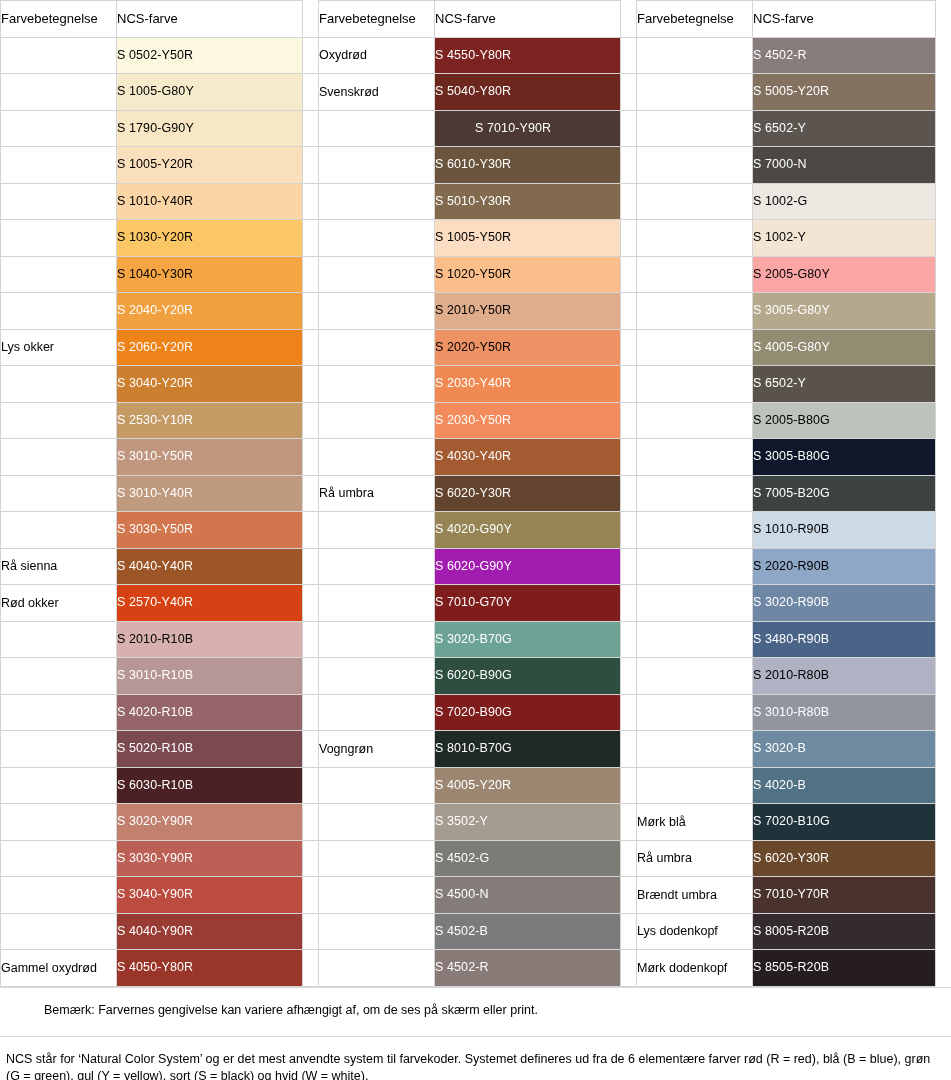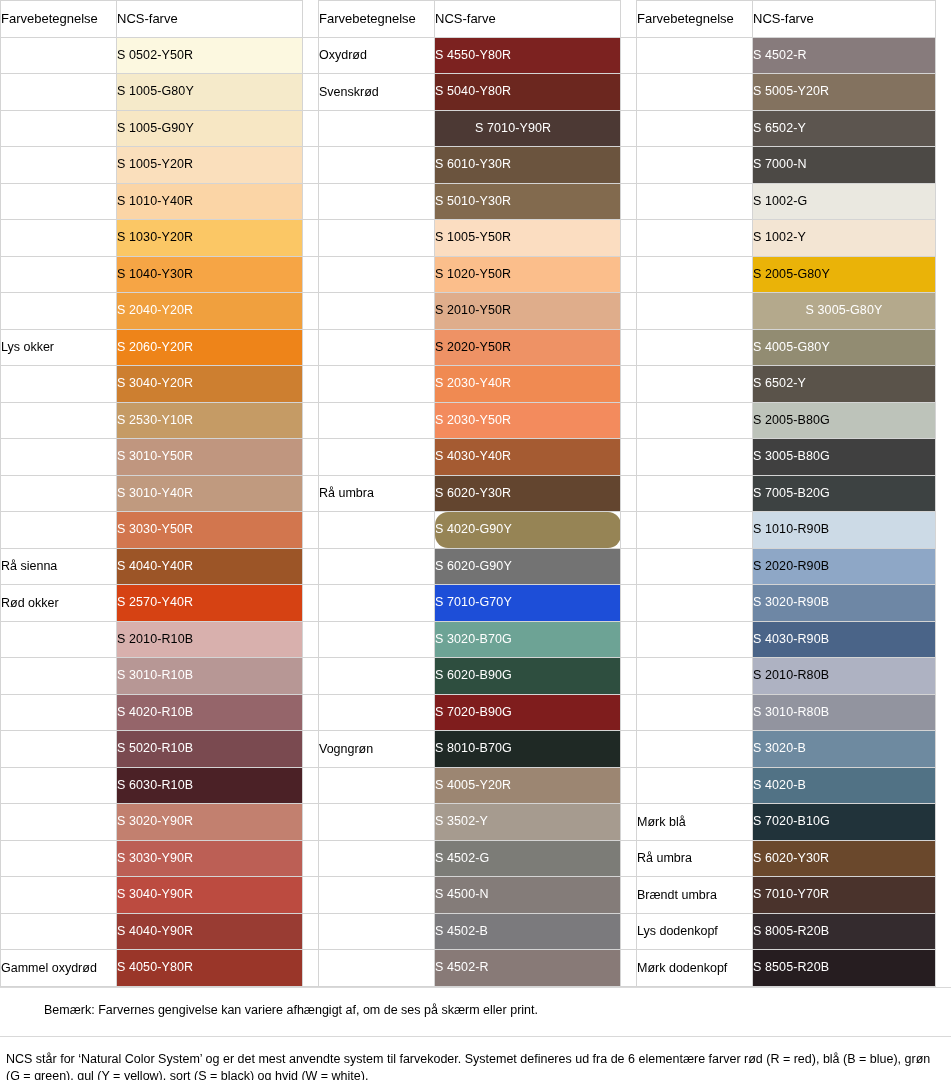--- a/index.html
+++ b/index.html
@@ -153,21 +153,21 @@
           <td class="swatch dark-text" style="background: rgb(245, 234, 202);">S 1005-G80Y</td>
           <td class="gap"></td>
           <td class="lbl">Svenskrød</td>
           <td class="swatch light-text" style="background: rgb(108, 39, 31);">S 5040-Y80R</td>
           <td class="gap"></td>
           <td class="lbl"></td>
           <td class="swatch light-text" style="background: rgb(131, 114, 95);">S 5005-Y20R</td>
         </tr>
         <tr>
           <td class="lbl"></td>
-          <td class="swatch dark-text" style="background: rgb(247, 231, 196);">S 1005-G90Y</td>
+          <td class="swatch dark-text" style="background: rgb(247, 231, 196);">S 1790-G90Y</td>
           <td class="gap"></td>
           <td class="lbl"></td>
           <td class="swatch light-text" style="background: rgb(76, 57, 52); padding-left: 40px;">S 7010-Y90R</td>
           <td class="gap"></td>
           <td class="lbl"></td>
           <td class="swatch light-text" style="background: rgb(92, 85, 79);">S 6502-Y</td>
         </tr>
         <tr>
           <td class="lbl"></td>
           <td class="swatch dark-text" style="background: rgb(250, 223, 188);">S 1005-Y20R</td>
@@ -199,31 +199,31 @@
           <td class="swatch dark-text" style="background: rgb(243, 229, 211);">S 1002-Y</td>
         </tr>
         <tr>
           <td class="lbl"></td>
           <td class="swatch dark-text" style="background: rgb(246, 165, 69);">S 1040-Y30R</td>
           <td class="gap"></td>
           <td class="lbl"></td>
           <td class="swatch dark-text" style="background: rgb(251, 190, 139);">S 1020-Y50R</td>
           <td class="gap"></td>
           <td class="lbl"></td>
-          <td class="swatch dark-text" style="background: #eab308; margin-top: 44px;">S 2005-G80Y</td>
+          <td class="swatch dark-text" style="background: #fca5a5; margin-top: 44px;">S 2005-G80Y</td>
         </tr>
         <tr>
           <td class="lbl"></td>
           <td class="swatch light-text" style="background: rgb(240, 160, 62);">S 2040-Y20R</td>
           <td class="gap"></td>
           <td class="lbl"></td>
           <td class="swatch dark-text" style="background: rgb(223, 173, 139);">S 2010-Y50R</td>
           <td class="gap"></td>
           <td class="lbl"></td>
-          <td class="swatch light-text" style="background: rgb(180, 169, 140); text-align: center;">S 3005-G80Y</td>
+          <td class="swatch light-text" style="background: rgb(180, 169, 140);">S 3005-G80Y</td>
         </tr>
         <tr>
           <td class="lbl">Lys okker</td>
           <td class="swatch light-text" style="background: rgb(238, 132, 25);">S 2060-Y20R</td>
           <td class="gap"></td>
           <td class="lbl"></td>
           <td class="swatch dark-text" style="background: rgb(238, 146, 101);">S 2020-Y50R</td>
           <td class="gap"></td>
           <td class="lbl"></td>
           <td class="swatch light-text" style="background: rgb(146, 140, 114);">S 4005-G80Y</td>
@@ -249,71 +249,71 @@
           <td class="swatch dark-text" style="background: rgb(189, 195, 186);">S 2005-B80G</td>
         </tr>
         <tr>
           <td class="lbl"></td>
           <td class="swatch light-text" style="background: rgb(192, 150, 127);">S 3010-Y50R</td>
           <td class="gap"></td>
           <td class="lbl"></td>
           <td class="swatch light-text" style="background: rgb(165, 91, 50);">S 4030-Y40R</td>
           <td class="gap"></td>
           <td class="lbl"></td>
-          <td class="swatch light-text" style="background: #404040;">S 3005-B80G</td>
+          <td class="swatch light-text" style="background: #0f172a;">S 3005-B80G</td>
         </tr>
         <tr>
           <td class="lbl"></td>
           <td class="swatch light-text" style="background: rgb(192, 154, 127); margin-top: 40px;">S 3010-Y40R</td>
           <td class="gap"></td>
           <td class="lbl">Rå umbra</td>
           <td class="swatch light-text" style="background: rgb(99, 69, 47);">S 6020-Y30R</td>
           <td class="gap"></td>
           <td class="lbl"></td>
           <td class="swatch light-text" style="background: rgb(61, 66, 66);">S 7005-B20G</td>
         </tr>
         <tr>
           <td class="lbl"></td>
           <td class="swatch light-text" style="background: rgb(210, 118, 78);">S 3030-Y50R</td>
           <td class="gap"></td>
           <td class="lbl"></td>
-          <td class="swatch light-text" style="background: rgb(150, 132, 85); border-radius: 13px;">S 4020-G90Y</td>
+          <td class="swatch light-text" style="background: rgb(150, 132, 85);">S 4020-G90Y</td>
           <td class="gap"></td>
           <td class="lbl"></td>
           <td class="swatch dark-text" style="background: rgb(204, 218, 230);">S 1010-R90B</td>
         </tr>
         <tr>
           <td class="lbl">Rå sienna</td>
           <td class="swatch light-text" style="background: rgb(156, 85, 39);">S 4040-Y40R</td>
           <td class="gap"></td>
           <td class="lbl"></td>
-          <td class="swatch light-text" style="background: #737373; margin-left: 25px;">S 6020-G90Y</td>
+          <td class="swatch light-text" style="background: #a21caf; margin-left: 25px;">S 6020-G90Y</td>
           <td class="gap"></td>
           <td class="lbl"></td>
           <td class="swatch dark-text" style="background: rgb(142, 167, 198);">S 2020-R90B</td>
         </tr>
         <tr>
           <td class="lbl">Rød okker</td>
           <td class="swatch light-text" style="background: rgb(214, 66, 19);">S 2570-Y40R</td>
           <td class="gap"></td>
           <td class="lbl"></td>
-          <td class="swatch light-text" style="background: #1d4ed8;">S 7010-G70Y</td>
+          <td class="swatch light-text" style="background: #7f1d1d;">S 7010-G70Y</td>
           <td class="gap"></td>
           <td class="lbl"></td>
           <td class="swatch light-text" style="background: rgb(110, 135, 165);">S 3020-R90B</td>
         </tr>
         <tr>
           <td class="lbl"></td>
           <td class="swatch dark-text" style="background: rgb(216, 176, 173);">S 2010-R10B</td>
           <td class="gap"></td>
           <td class="lbl"></td>
           <td class="swatch light-text" style="background: rgb(109, 163, 149);">S 3020-B70G</td>
           <td class="gap"></td>
           <td class="lbl"></td>
-          <td class="swatch light-text" style="background: rgb(74, 100, 136);">S 4030-R90B</td>
+          <td class="swatch light-text" style="background: rgb(74, 100, 136);">S 3480-R90B</td>
         </tr>
         <tr>
           <td class="lbl"></td>
           <td class="swatch light-text" style="background: rgb(183, 151, 149);">S 3010-R10B</td>
           <td class="gap"></td>
           <td class="lbl"></td>
           <td class="swatch light-text" style="background: rgb(46, 78, 63);">S 6020-B90G</td>
           <td class="gap"></td>
           <td class="lbl"></td>
           <td class="swatch dark-text" style="background: rgb(174, 178, 194);">S 2010-R80B</td>

